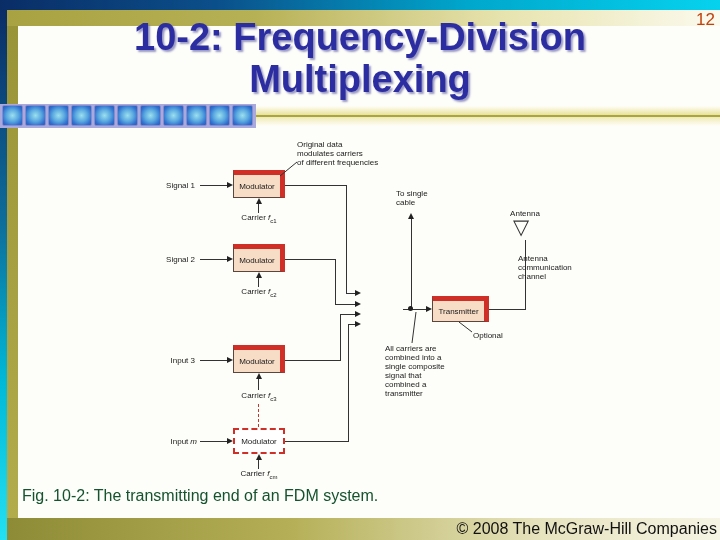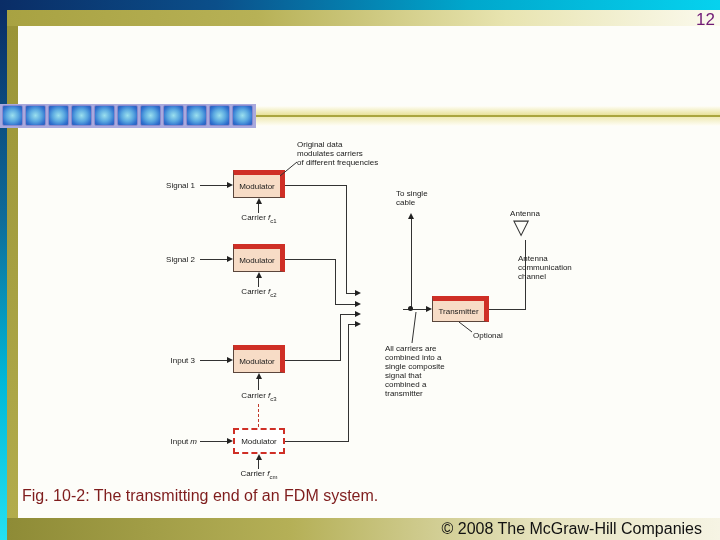--- a/index.html
+++ b/index.html
@@ -11,22 +11,22 @@
   .left-bar{position:absolute;left:0;top:10px;width:7px;height:530px;
     background:linear-gradient(to bottom,#0a2d66,#0e6d9a 40%,#00b8d8 70%,#24e0f2 100%);}
   .olive-top{position:absolute;left:7px;top:10px;width:713px;height:16px;
     background:linear-gradient(to right,#a8a242,#b7b156 35%,#e8e4b0 70%,#fbfaee 100%);}
   .olive-left{position:absolute;left:7px;top:26px;width:11px;height:494px;
     background:linear-gradient(to bottom,#9a9438,#b2ac4c);}
   .content{position:absolute;left:18px;top:26px;width:702px;height:492px;background:#fdfdf9;}
   .footer-band{position:absolute;left:7px;top:518px;width:713px;height:22px;
     background:linear-gradient(to right,#8e8b36,#b5b057 40%,#e6e3bf 75%,#f6f4e4 100%);
     text-align:right;font-size:16px;color:#111;line-height:21px;padding:0;box-sizing:border-box;}
-  .footer-band span{padding-right:18px;}
-  .page-number{position:absolute;right:5px;top:10px;font-size:17px;color:#701a75;}
+  .footer-band span{padding-right:3px;}
+  .page-number{position:absolute;right:5px;top:10px;font-size:17px;color:#c2410c;}
   .title{position:absolute;left:70px;top:16px;width:580px;text-align:center;
     font-size:38px;font-weight:bold;color:#2d2da2;line-height:42px;
     text-shadow:2px 2px 2px rgba(120,120,180,.75);}
   
   .squares{position:absolute;left:0;top:104px;width:256px;height:24px;background:#a9a9dd;
     display:flex;gap:2px;padding:1px 0 1px 2px;box-sizing:border-box;}
   .sq{width:21px;height:21px;border:1px solid #8a8ace;border-radius:2px;box-sizing:border-box;
     background:radial-gradient(circle,#9be0ee 0%,#5aa8e0 45%,#2f6fce 78%,#2b5cb8 100%);}
   .ruleA{position:absolute;left:256px;top:106px;width:464px;height:9px;
     background:linear-gradient(to bottom,#fffef8,#e8e29a);}
@@ -48,35 +48,39 @@
     font-size:8px;line-height:9px;}
   .dbox.dashed{background:#fff;border:2px dashed #cf2f26;}
   .lbl{position:absolute;font-size:8px;line-height:9px;color:#1a1a1a;}
   .lbl.right{text-align:right;}
   .lbl.center{text-align:center;}
   .ann{position:absolute;font-size:8px;line-height:9px;color:#1a1a1a;}
   sub{font-size:6px;}
   .var{font-style:italic;margin-left:2px;}
   .fsym{font-style:italic;}
   .antenna-glyph{position:absolute;font-size:21px;color:#333;line-height:20px;}
-  .caption{position:absolute;left:22px;top:487px;font-size:16px;color:#7f1d1d;}
+  .caption{position:absolute;left:22px;top:487px;font-size:16px;color:#14532d;}
   .ptr{position:absolute;left:0;top:0;pointer-events:none;}
 </style>
 </head>
 <body>
 
 <div class="slide">
 
   <div class="content"></div>
   <div class="top-bar"></div>
   <div class="left-bar"></div>
   <div class="olive-top"></div>
   <div class="olive-left"></div>
 
   <div class="page-number">12</div>
+  <div class="title">
+    <div>10-2: Frequency-Division</div>
+    <div>Multiplexing</div>
+  </div>
 
   <div class="squares">
     <span class="sq"></span>
     <span class="sq"></span>
     <span class="sq"></span>
     <span class="sq"></span>
     <span class="sq"></span>
     <span class="sq"></span>
     <span class="sq"></span>
     <span class="sq"></span>

